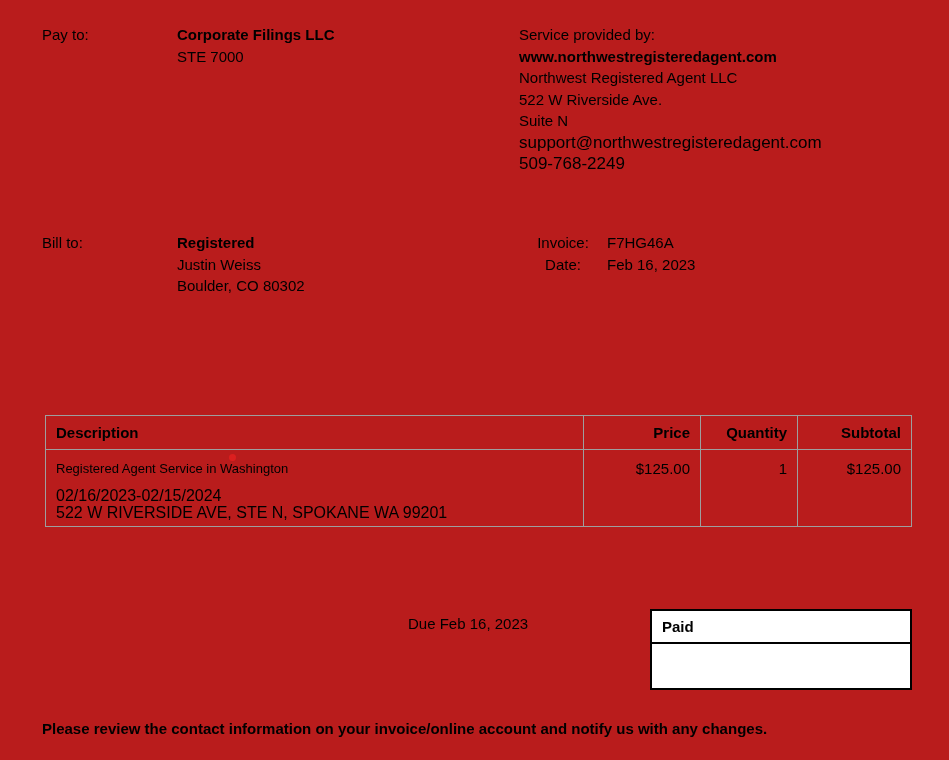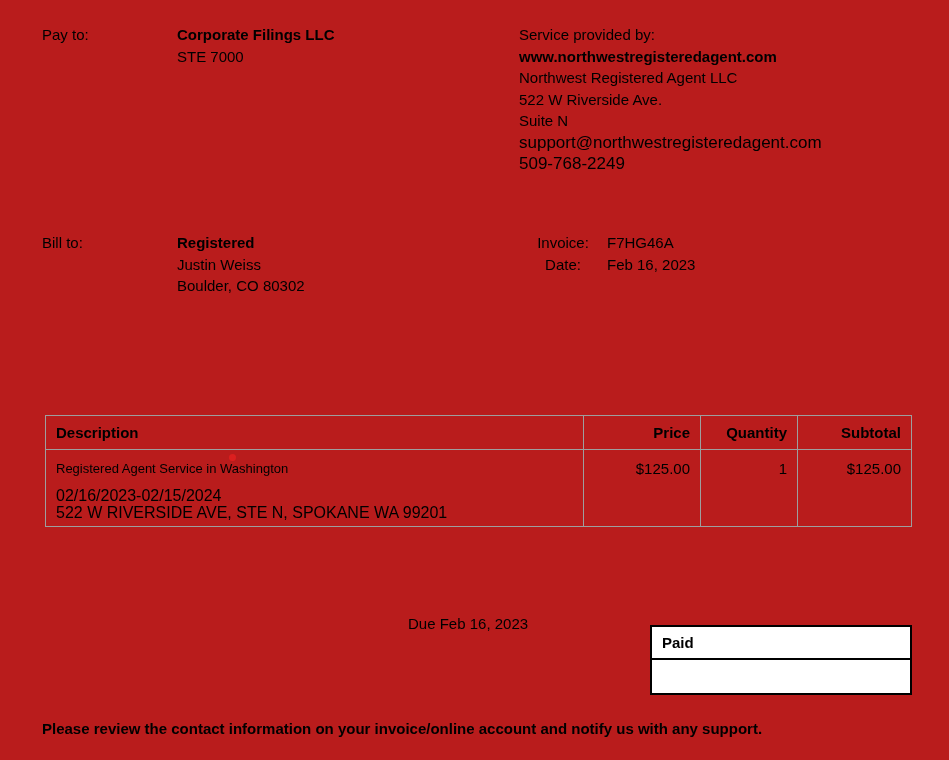--- a/index.html
+++ b/index.html
@@ -40,21 +40,21 @@
   .gt-value { text-align:right; }
 
   .red-dot {
     left:229px; top:454px; width:7px; height:7px; border-radius:50%;
     background:var(--cursor-red,#dc1f1f);
   }
 
   .due-text { left:408px; top:615px; }
 
   .paid-box {
-    left:650px; top:625px; width:262px; height:70px;
+    left:650px; top:609px; width:262px; height:81px;
     border:2px solid var(--paid-border,#000000); box-sizing:border-box; background:#fff;
   }
   .paid-header {
     height:33px; box-sizing:border-box; border-bottom:2px solid var(--paid-border,#000000);
     font-weight:700; padding:7px 0 0 10px;
   }
   .paid-detail { padding:9px 0 0 10px; }
 
   .footer-note { left:42px; top:720px; font-weight:700; }
 </style>
@@ -125,15 +125,15 @@
   </table>
 
   <div class="abs red-dot"></div>
 
   <div class="abs due-text">Due Feb 16, 2023</div>
 
   <div class="abs paid-box">
     <div class="paid-header">Paid</div>
   </div>
 
-  <div class="abs footer-note">Please review the contact information on your invoice/online account and notify us with any support.</div>
+  <div class="abs footer-note">Please review the contact information on your invoice/online account and notify us with any changes.</div>
 
 </div>
 
 </body></html>

